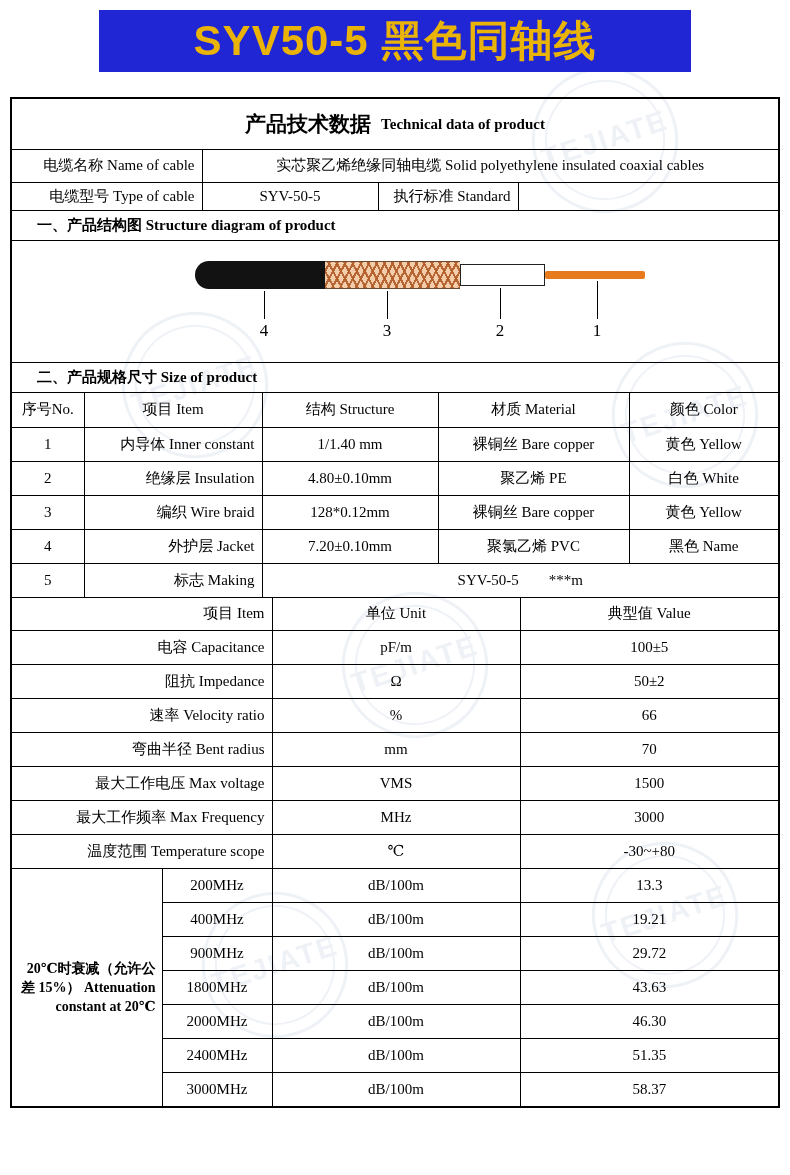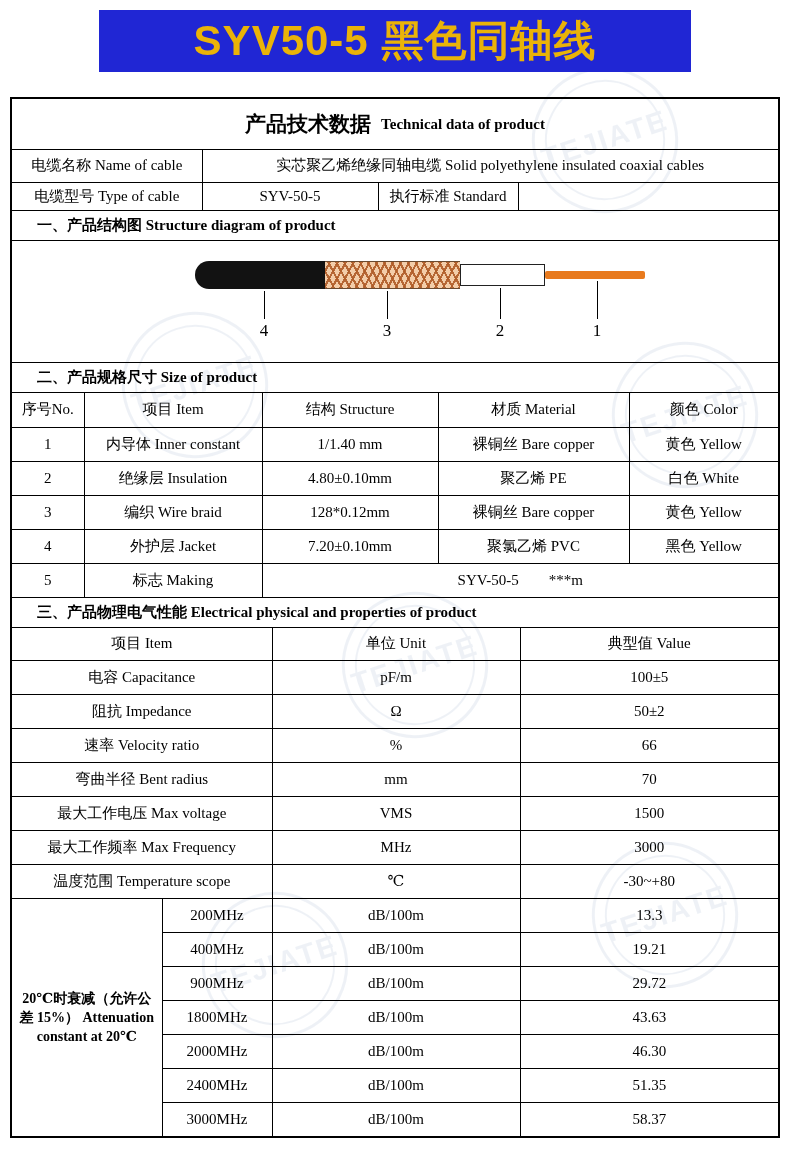--- a/index.html
+++ b/index.html
@@ -31,21 +31,21 @@
   .title-block { height:50px; display:flex; align-items:center; justify-content:center; gap:10px; }
   .t-cn { font-size:21px; font-weight:bold; }
   .t-en { font-size:15px; font-weight:bold; }
 
   .sec-title { height:30px; display:flex; align-items:center; padding:0 25px;
                font-size:15px; font-weight:bold; }
 
   table { border-collapse:collapse; width:100%; table-layout:fixed; border-style:hidden; }
   td { border:1px solid #000; font-size:15px; padding:0 7px; overflow:hidden; }
   td.center { text-align:center; padding:0 2px; }
-  td.label  { text-align:center;margin-left:6px; }
+  td.label  { text-align:right;margin-left:6px; }
 
   .info-table tr.r1 { height:32px; }
   .info-table tr.r2 { height:28px; }
 
   .size-table tr { height:34px; }
 
   .prop-table tr { height:34px; }
   .prop-table tr.head { height:32px; }
   .prop-table td.atten { font-size:14px; line-height:19px; padding:20px 6px; vertical-align:middle;font-weight:bold; }
 
@@ -187,32 +187,31 @@
         <td class="label">编织 Wire braid</td>
         <td class="center">128*0.12mm</td>
         <td class="center">裸铜丝 Bare copper</td>
         <td class="center">黄色 Yellow</td>
       </tr>
       <tr>
         <td class="center">4</td>
         <td class="label">外护层 Jacket</td>
         <td class="center">7.20±0.10mm</td>
         <td class="center">聚氯乙烯 PVC</td>
-        <td class="center">黑色 Yellow</td>
+        <td class="center">黑色 Name</td>
       </tr>
       <tr>
         <td class="center">5</td>
         <td class="label">标志 Making</td>
         <td class="center" colspan="3">SYV-50-5&nbsp;&nbsp;&nbsp;&nbsp;&nbsp;&nbsp;&nbsp;&nbsp;***m</td>
       </tr>
     </tbody>
       </table>
   </div>
 
-  <div class="block sec-title">三、产品物理电气性能 Electrical physical and properties of product</div>
 
   <div class="block">
     <table class="prop-table">
       <colgroup>
           <col style="width:150px">
           <col style="width:110px">
           <col style="width:248px">
           <col>
         </colgroup>
       <tbody>

